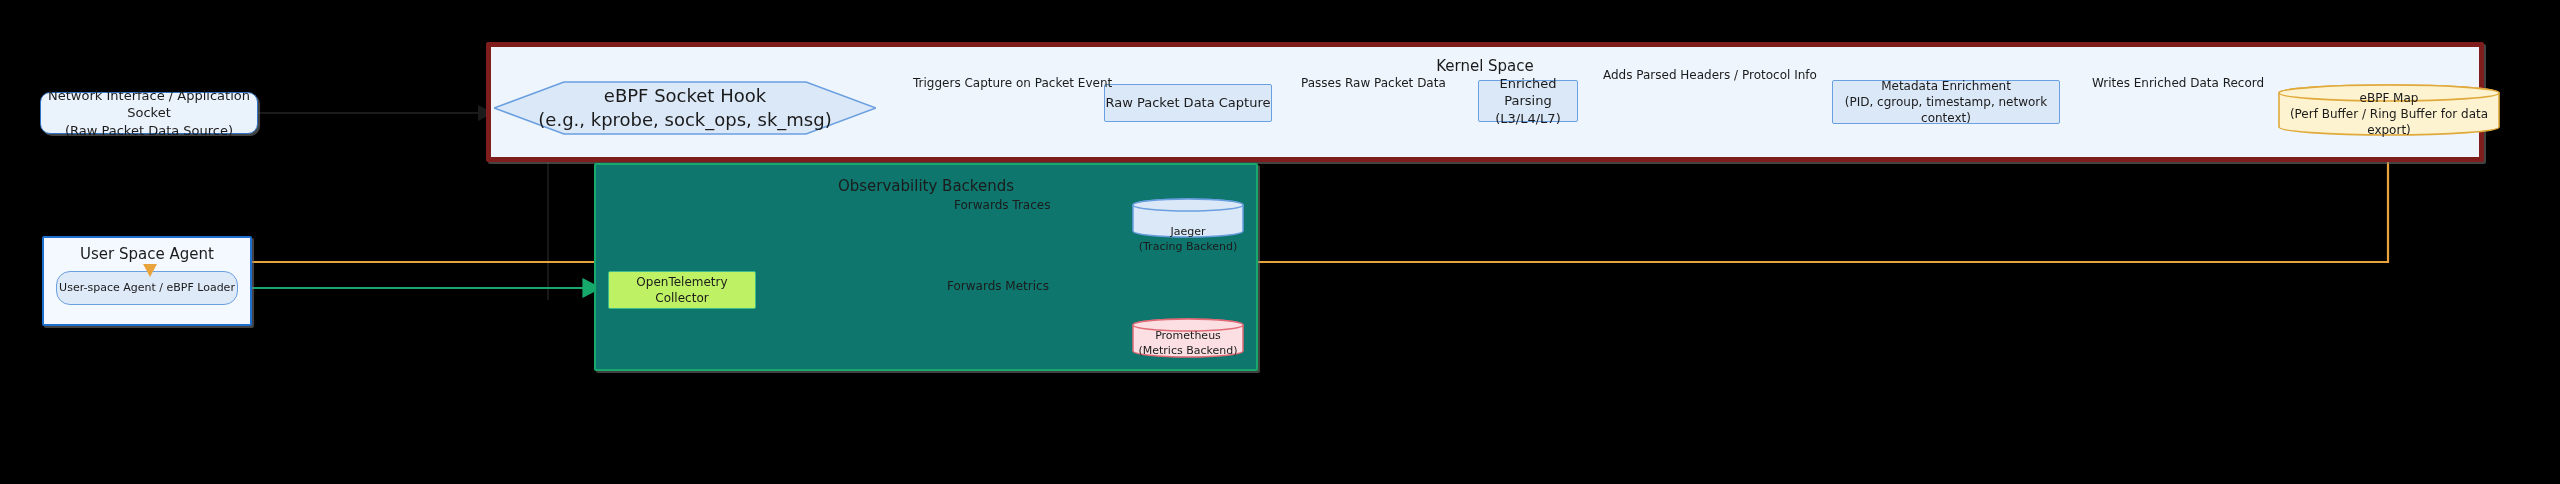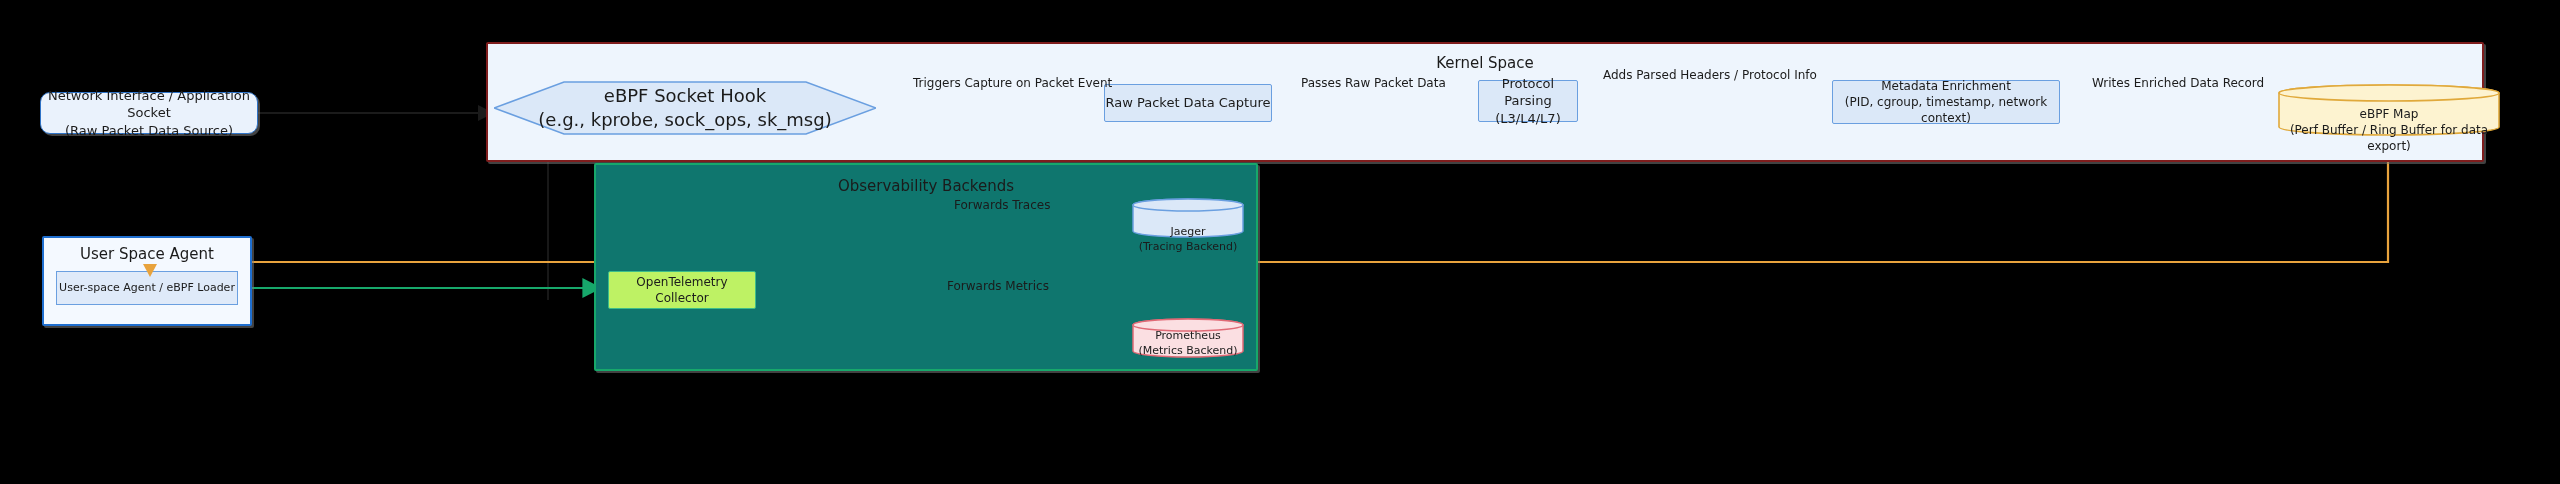--- a/index.html
+++ b/index.html
@@ -7,30 +7,30 @@
        font-family:"DejaVu Sans","Liberation Sans",sans-serif;}
   .stage{position:absolute;left:0;top:0;width:2560px;height:484px;background:#000;}
 
   .node{position:absolute;box-sizing:border-box;display:flex;align-items:center;
         justify-content:center;text-align:center;line-height:1.35;color:#1b1b1b;}
 
   
   .group{position:absolute;box-sizing:border-box;}
   .group-title{position:absolute;width:100%;text-align:center;font-size:15px;color:#1b1b1b;}
 
-  .grp-kernel{border:2px solid #7f1d1d;background:#eef5fd;border-radius:2px;
+  .grp-kernel{border:5px solid #7f1d1d;background:#eef5fd;border-radius:2px;
               box-shadow:2px 2px 0 rgba(120,120,120,.55);}
   .grp-userspace{border:2px solid #1f6fd0;background:#f4f9ff;border-radius:2px;
               box-shadow:2px 2px 0 rgba(120,120,120,.55);}
   .grp-obs{border:2px solid #17a86b;background:#0f766e;border-radius:2px;
               box-shadow:2px 2px 0 rgba(120,120,120,.55);}
 
   
   .box-blue{border:1.5px solid #6a9fe0;background:#dbe8f8;border-radius:2px;font-size:13px;}
-  .box-blue-lite{border:1.5px solid #6a9fe0;background:#dfeaf9;border-radius:0;font-size:13px;}
+  .box-blue-lite{border:1.5px solid #6a9fe0;background:#dfeaf9;border-radius:14px;font-size:13px;}
   .box-green{border:1.5px solid #3bbd8a;background:#bef264;border-radius:2px;font-size:13px;}
   .rounded{border-radius:10px;}
 
   
   .hex{position:absolute;}
   .hex svg{position:absolute;left:0;top:0;}
   .hex .hex-label{position:absolute;left:0;top:0;width:100%;height:100%;
       display:flex;align-items:center;justify-content:center;text-align:center;
       font-size:18px;color:#1b1b1b;line-height:1.35;}
 
@@ -133,38 +133,38 @@
   </div>
 
   <div class="node box-blue" style="left:1104px;top:84px;width:168px;height:38px;z-index:5;">
     <div>
       <div>Raw Packet Data Capture</div>
     </div>
   </div>
 
   <div class="node box-blue" style="left:1478px;top:80px;width:100px;height:42px;z-index:5;">
     <div>
-      <div>Protocol Parsing</div>
+      <div>Enriched Parsing</div>
       <div>(L3/L4/L7)</div>
     </div>
   </div>
 
   <div class="node box-blue" style="left:1832px;top:80px;width:228px;height:44px;z-index:5;font-size:12px;">
     <div>
       <div>Metadata Enrichment</div>
       <div>(PID, cgroup, timestamp, network context)</div>
     </div>
   </div>
 
   <div class="cyl" style="left:2278px;top:84px;width:222px;height:52px;z-index:5;">
     <svg width="222" height="52" viewBox="0 0 222 52">
       <path d="M1,9 a110,8 0 0 1 220,0 L221,43 a110,8 0 0 1 -220,0 z" fill="#fdf3d0" stroke="#e0a93b" stroke-width="1.6"></path>
       <ellipse cx="111" cy="9" rx="110" ry="8" fill="#fdf3d0" stroke="#e0a93b" stroke-width="1.6"></ellipse>
     </svg>
-    <div class="cyl-label" style="padding-top:20px;">
+    <div class="cyl-label" style="padding-top:4px;">
       <div>
         <div>eBPF Map</div>
         <div>(Perf Buffer / Ring Buffer for data export)</div>
       </div>
     </div>
   </div>
 
   <div class="node box-blue-lite rounded" style="left:40px;top:92px;width:218px;height:42px;background:#eaf2fc;border-color:#2f73c7;
               box-shadow:2px 2px 0 rgba(120,120,120,.55);font-size:13px;z-index:5;">
     <div>

